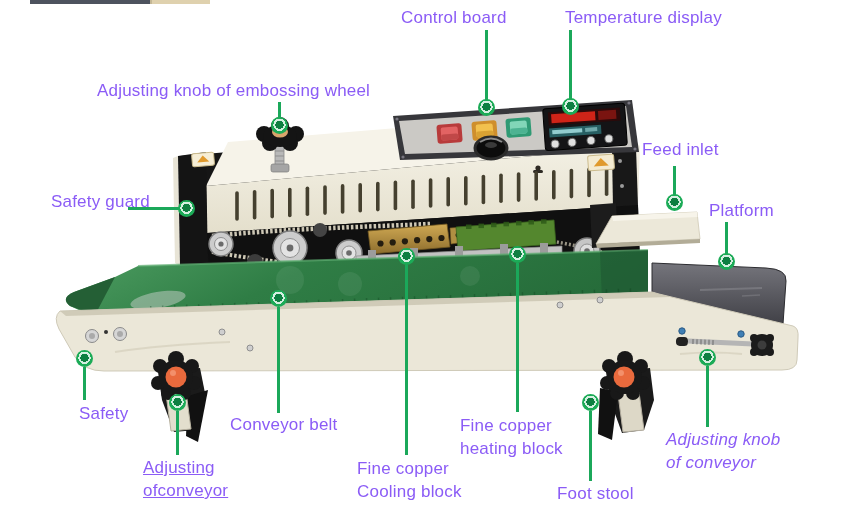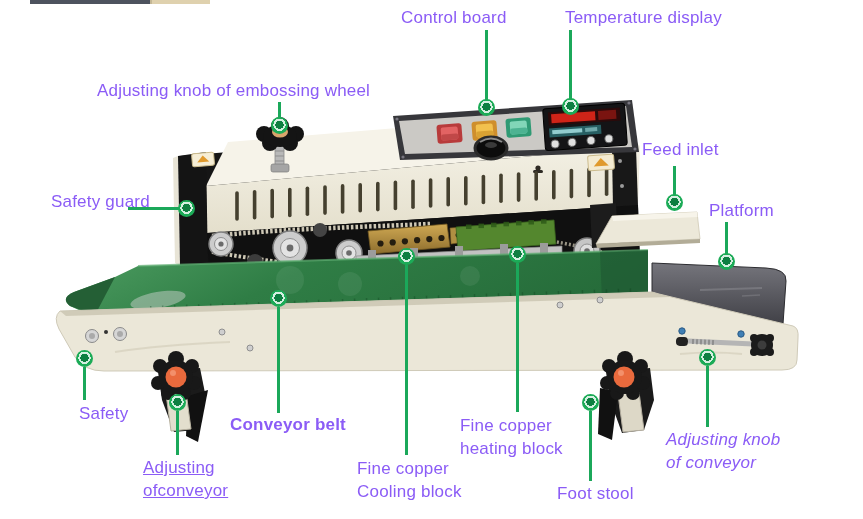--- a/index.html
+++ b/index.html
@@ -38,21 +38,21 @@
   #dt-platform  { left:717.5px; top:252.5px; }
   #lb-platform  { left:709px;  top:199px; }
   #ln-convey    { left:82.5px; top:367px; height:33px; }
   #dt-convey    { left:75.5px; top:349.5px; }
   #lb-convey    { left:79px;   top:402px; }
   #ln-adjof     { left:175.5px; top:411px; height:44px; }
   #dt-adjof     { left:168.5px; top:393.5px; }
   #lb-adjof     { left:143px;  top:456px;text-decoration:underline; }
   #ln-belt      { left:276.5px; top:307px; height:106px; }
   #dt-belt      { left:269.5px; top:289.5px; }
-  #lb-belt      { left:230px;  top:413px;font-weight:bold; }
+  #lb-belt      { left:230px;  top:413px; }
   #ln-cooling   { left:404.5px; top:265px; height:190px; }
   #dt-cooling   { left:397.5px; top:247.5px; }
   #lb-cooling   { left:357px;  top:457px; }
   #ln-heating   { left:515.5px; top:263px; height:149px; }
   #dt-heating   { left:508.5px; top:245.5px; }
   #lb-heating   { left:460px;  top:414px; }
   #ln-foot      { left:588.5px; top:411px; height:70px; }
   #dt-foot      { left:581.5px; top:393.5px; }
   #lb-foot      { left:557px;  top:482px; }
   #ln-adjknob   { left:705.5px; top:366px; height:61px; }

